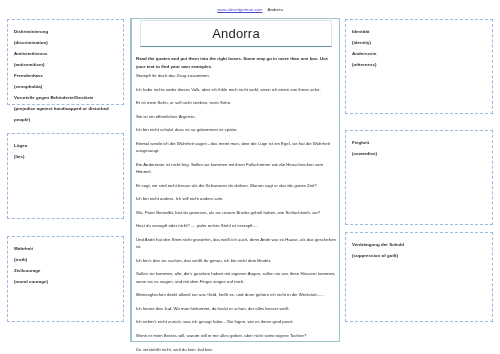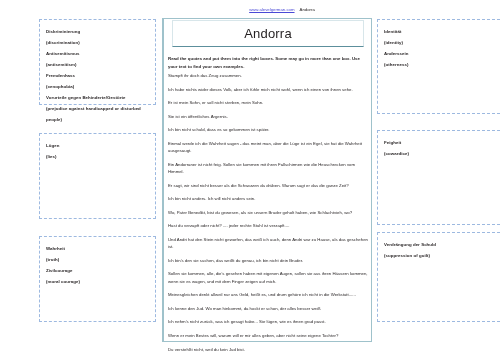--- a/index.html
+++ b/index.html
@@ -38,21 +38,20 @@
     margin-left: 5px;
   }
 
   
   .sheet {
     position: absolute;
     left: 0;
     top: 0;
     width: 452px;
     height: 354px;
-    margin-left: 32px;
   }
 
   
   .concept-box {
     position: absolute;
     border: 1px dashed #9db9e0;
     background: #ffffff;
     box-sizing: border-box;
     padding: 6px 6px 4px 6px;
   }

